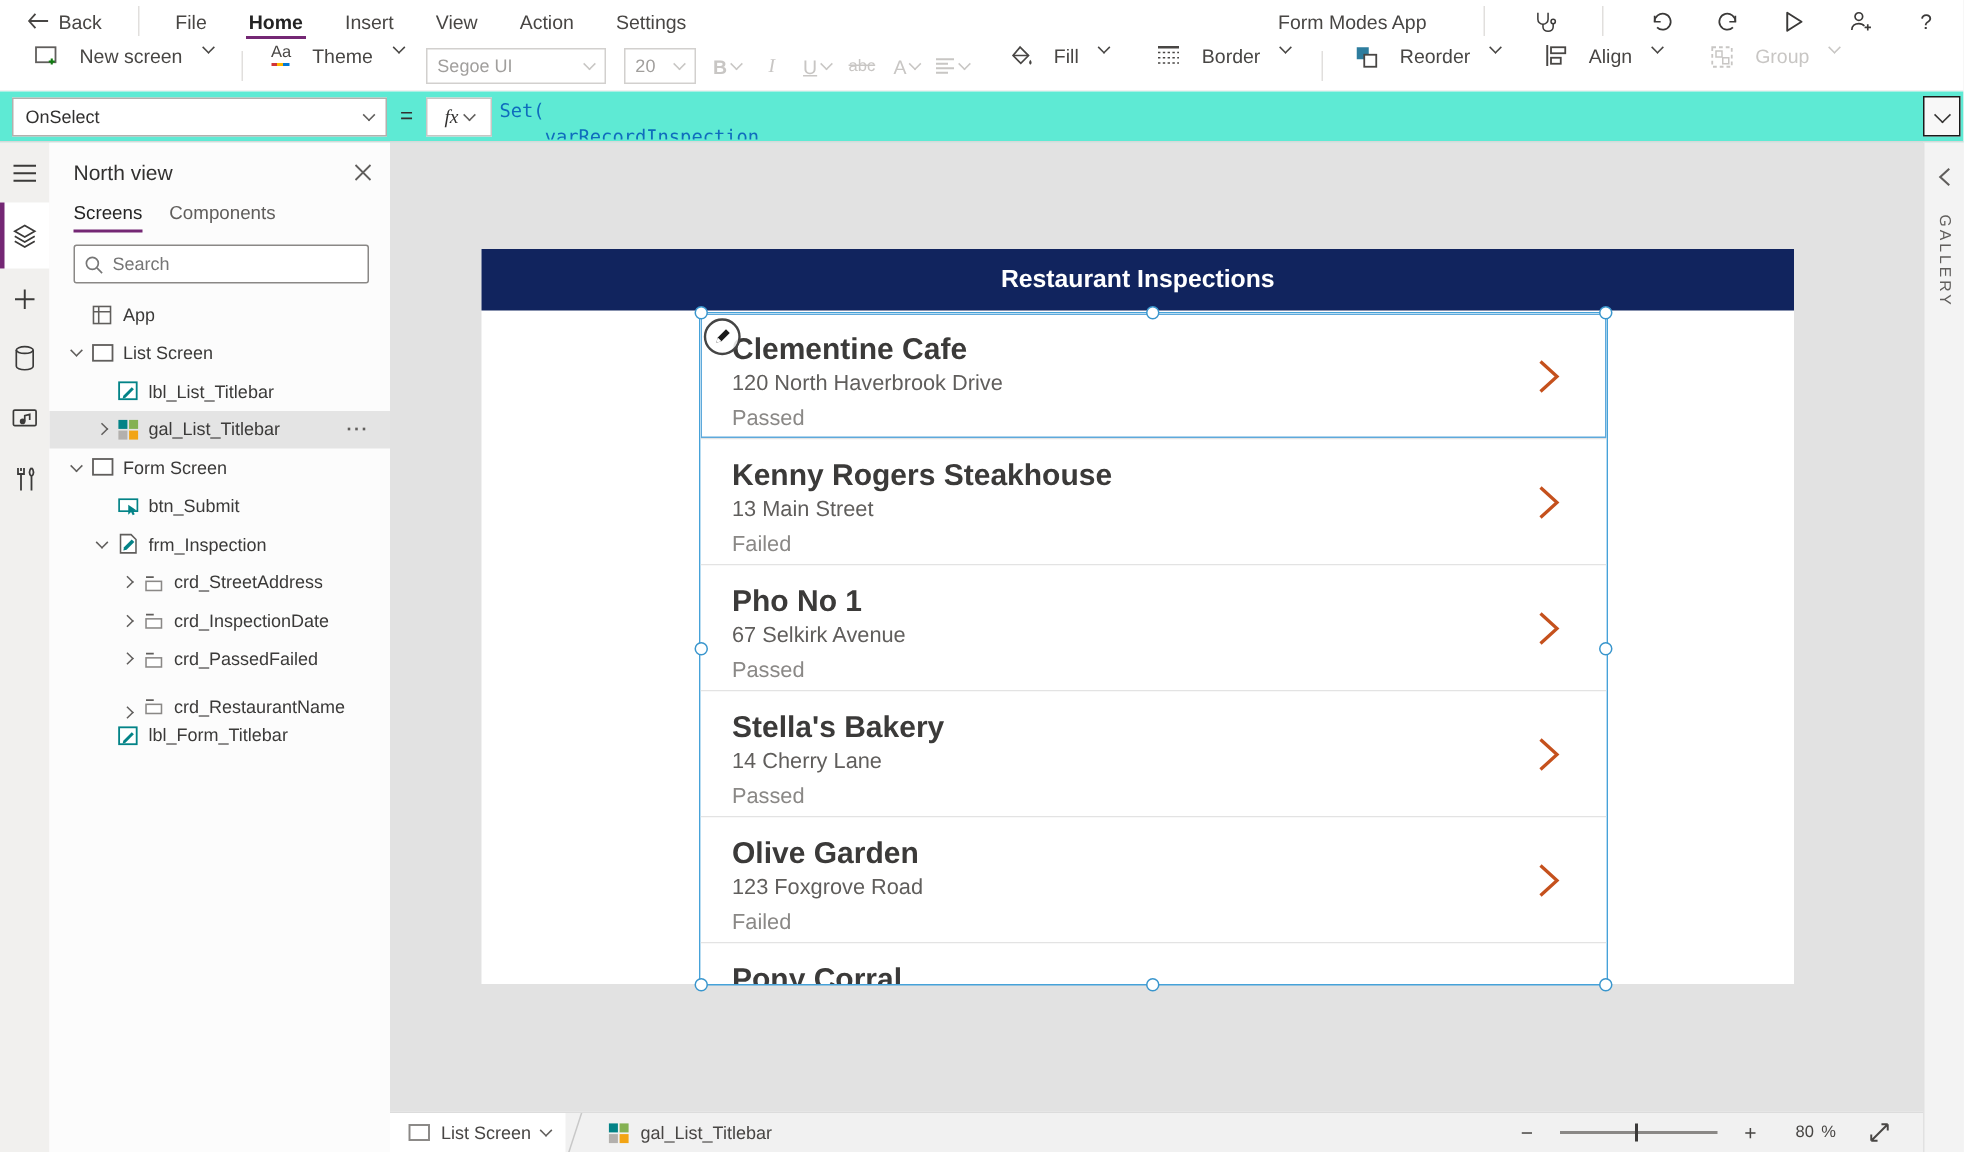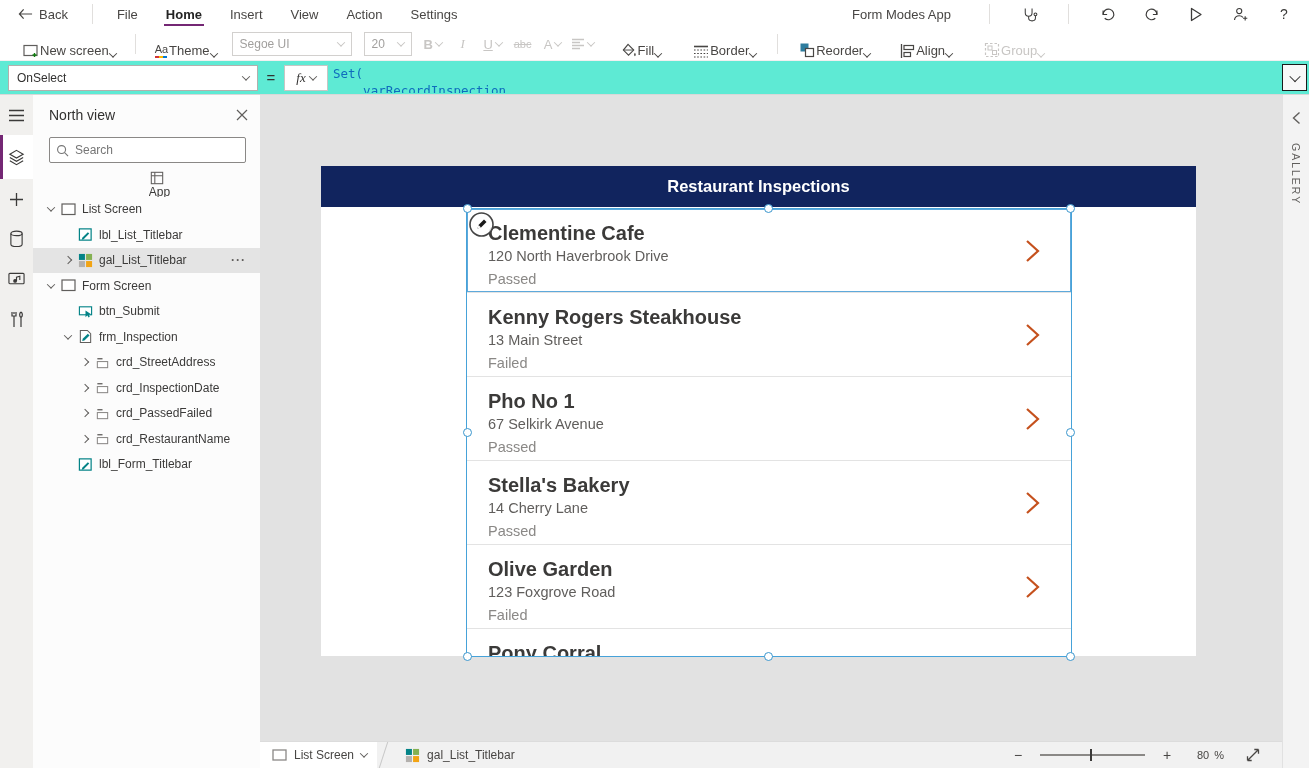--- a/index.html
+++ b/index.html
@@ -18,21 +18,21 @@
   .menu-items{display:flex;height:100%;}
   .menu-item{display:flex;align-items:center;padding:0 14px;height:100%;position:relative;cursor:pointer;}
   .menu-item.active{font-weight:bold;color:#242424;}
   .menu-item.active::after{content:"";position:absolute;left:12px;right:12px;bottom:2px;height:2px;background:#742774;}
   .mb-right{margin-left:auto;display:flex;align-items:center;gap:14px;padding-right:10px;}
   .mb-right .appname{padding:0 14px;color:#484644;}
   .icon-btn{width:30px;height:26px;display:flex;align-items:center;justify-content:center;color:#3b3a39;cursor:pointer;font-size:14px;}
 
   
   .toolbar{position:absolute;left:0;top:28px;width:1309px;height:33px;background:#fff;display:flex;align-items:center;font-size:13px;color:#484644;padding-left:14px;border-bottom:1px solid #f0f0f0;}
-  .tb-chip{display:flex;align-items:flex-end;gap:1px;padding:0 9px;height:28px;cursor:pointer;white-space:nowrap;}
+  .tb-chip{display:flex;align-items:flex-start;gap:14px;padding:0 9px;height:28px;cursor:pointer;white-space:nowrap;}
   .tb-chip.disabled{color:#c8c6c4;cursor:default;}
   .tb-box{display:flex;align-items:center;justify-content:space-between;border:1px solid #d2d0ce;background:#fff;height:24px;color:#a19f9d;font-size:12px;padding:0 7px;margin:0 6px;}
   .fmt{width:30px;height:26px;display:flex;align-items:center;justify-content:center;gap:3px;color:#c8c6c4;font-size:13px;}
   .aa-bar{display:block;width:12px;height:2px;margin-top:1px;background:linear-gradient(90deg,#d13438 33%,#ffb900 33% 66%,#0078d4 66%);}
 
   
   .formulabar{position:absolute;left:0;top:61px;width:1309px;height:34px;background:#5eead4;border-bottom:1px solid #d8d8d8;display:flex;align-items:center;}
   .prop-select{margin-left:8px;width:250px;height:26px;border:1px solid #b3b0ad;background:#fff;display:flex;align-items:center;justify-content:space-between;padding:0 8px;font-size:12px;color:#323130;cursor:pointer;}
   .eq{width:26px;text-align:center;font-size:15px;color:#323130;}
   .fx-btn{width:44px;height:26px;border:1px solid #c8c6c4;background:#fff;display:flex;align-items:center;justify-content:center;gap:4px;font-size:13px;font-style:italic;font-family:"Liberation Serif",serif;color:#323130;cursor:pointer;}
@@ -325,31 +325,35 @@
 
   <div class="tree">
     <div class="tree-head">
       <span>North view</span>
       <span class="tree-close">
         <svg width="12" height="12" viewBox="0 0 12 12" stroke="#605e5c" stroke-width="1.2">
             <path d="M1 1 L11 11 M11 1 L1 11"></path>
           </svg>
       </span>
     </div>
+    <div class="tree-tabs">
+      <span class="tree-tab active">Screens</span>
+      <span class="tree-tab">Components</span>
+    </div>
     <div class="search-wrap">
       <div class="search-box">
         <svg width="13" height="13" viewBox="0 0 14 14" fill="none" stroke="#767676" stroke-width="1.2">
             <circle cx="6" cy="6" r="4.3"></circle>
             <path d="M9.3 9.3 L13 13"></path>
           </svg>
         <input type="text" placeholder="Search" style="">
       </div>
     </div>
     <div class="tree-rows" id="tree-rows">
-      <div class="tree-row" style="padding-left:26px;flex-direction:column;">
+      <div class="tree-row" style="padding-left:26px;">
         <span class="tw-icon">
           <svg width="14" height="14" viewBox="0 0 16 16" fill="none" stroke="#605e5c" stroke-width="1.2">
               <rect x="1.5" y="1.5" width="13" height="13"></rect>
               <path d="M1.5 5.5 h13 M5.5 1.5 v13"></path>
             </svg>
         </span>
         <span class="tw-label">App</span>
       </div>
     <div class="tree-row" style="padding-left: 10px;">
           <span class="tw-chev">
@@ -449,21 +453,21 @@
             <span class="cv r" style="color:#605e5c;"></span>
           </span>
           <span class="tw-icon">
             <svg width="15" height="15" viewBox="0 0 16 16">
               <path d="M2.5 4 h5.5" stroke="#605e5c" stroke-width="1.4"></path>
               <rect x="2.5" y="7" width="11" height="6.5" fill="#fff" stroke="#8a8886" stroke-width="1.1"></rect>
             </svg>
           </span>
           <span class="tw-label">crd_PassedFailed</span>
         </div>
-        <div class="tree-row" style="padding-left: 44px;">
+        <div class="tree-row" style="padding-left: 44px; align-items: flex-end;">
           <span class="tw-chev">
             <span class="cv r" style="color:#605e5c;"></span>
           </span>
           <span class="tw-icon">
             <svg width="15" height="15" viewBox="0 0 16 16">
               <path d="M2.5 4 h5.5" stroke="#605e5c" stroke-width="1.4"></path>
               <rect x="2.5" y="7" width="11" height="6.5" fill="#fff" stroke="#8a8886" stroke-width="1.1"></rect>
             </svg>
           </span>
           <span class="tw-label">crd_RestaurantName</span>

